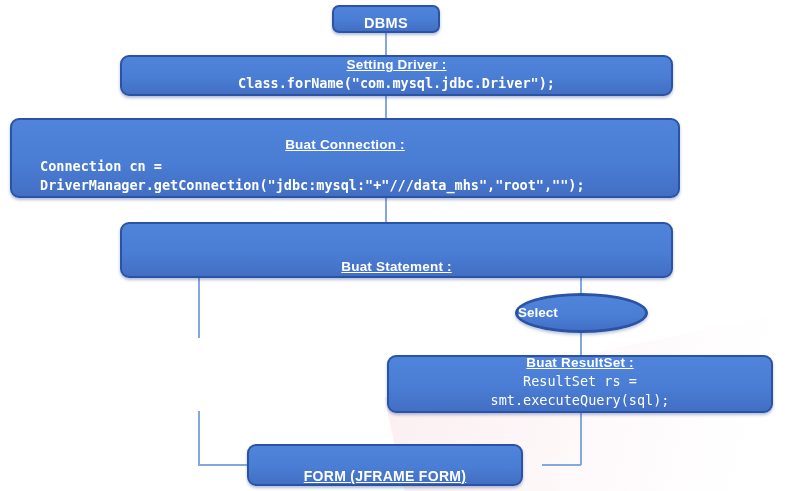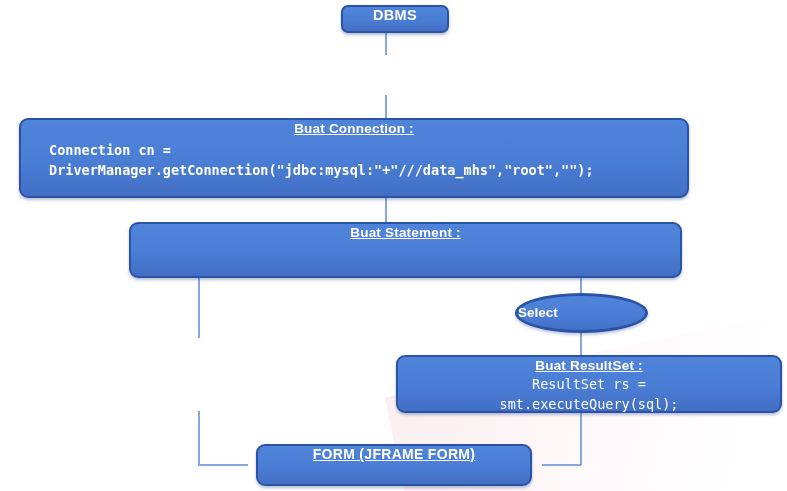--- a/index.html
+++ b/index.html
@@ -20,23 +20,22 @@
   }
   .node{
     position:absolute;
     box-sizing:border-box;
     background:linear-gradient(180deg,#5084da 0%,#4a7dd4 55%,#426fc4 100%);
     border:2.5px solid #2b53a5;
     border-radius:9px;
     color:#ffffff;
     display:flex;
     flex-direction:column;
-    justify-content:flex-start;
+    justify-content:flex-end;
     box-shadow:0 2px 3px rgba(40,70,140,0.35);
-    margin-left:9px;
   }
   .node.small-radius{border-radius:7px;}
   .node-title{
     font-weight:bold;
     font-size:13.5px;
     text-align:center;
     text-decoration:underline;
     letter-spacing:0.2px;
     line-height:1.35;
   }
@@ -94,20 +93,24 @@
   <div class="conn v" style="left:580px;top:332px;height:24px;"></div>
   <div class="conn v" style="left:198px;top:411px;height:54px;"></div>
   <div class="conn h" style="left:198px;top:464px;width:50px;"></div>
   <div class="conn v" style="left:580px;top:413px;height:52px;"></div>
   <div class="conn h" style="left:542px;top:464px;width:39px;"></div>
 
   <div class="node small-radius" style="left:332px;top:5px;width:108px;height:28px;">
     <div class="node-label">DBMS</div>
   </div>
 
+  <div class="node" style="left:120px;top:55px;width:553px;height:41px;">
+    <div class="node-title">Setting Driver :</div>
+    <div class="code center">Class.forName("com.mysql.jdbc.Driver");</div>
+  </div>
 
   <div class="node" style="left:10px;top:118px;width:670px;height:80px;">
     <div class="node-title" style="margin-bottom:3px;">Buat Connection :</div>
     <div class="code left">Connection cn =</div>
     <div class="code left">DriverManager.getConnection("jdbc:mysql:"+"///data_mhs","root","");</div>
   </div>
 
   <div class="node" style="left:120px;top:222px;width:553px;height:56px;">
     <div class="node-title">Buat Statement :</div>
   </div>

